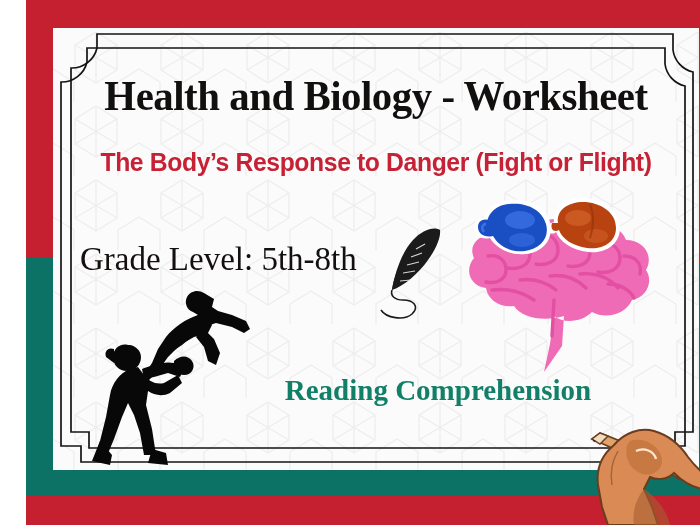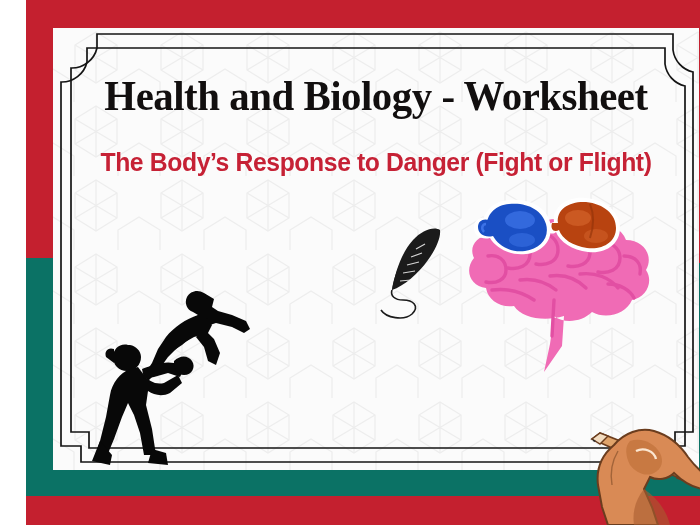--- a/index.html
+++ b/index.html
@@ -132,21 +132,23 @@
              L622,404 L622,420 L36,420 L36,404 L18,404 L18,40
              A26,26 0 0 0 44,20 Z" fill="none" stroke="#141414" stroke-width="1.7"></path>
 
     <path d="M34,20 L612,20 L612,36 A26,26 0 0 0 632,58 L632,418
              L612,418 L612,434 L28,434 L28,418 L8,418 L8,54
              A26,26 0 0 0 34,34 Z" fill="none" stroke="#141414" stroke-width="1.7"></path>
   </svg>
 
   <div class="title">Health and Biology - Worksheet</div>
   <div class="subtitle">The Body’s Response to Danger (Fight or Flight)</div>
+  <div class="grade">Grade Level: 5th-8th</div>
   <div class="tagline">
+    <span>Reading Comprehension</span>
   </div>
 
   <svg class="art" id="art-quill" viewBox="0 0 72 100">
     <g fill="#1b1b1b">
       <path d="M62,6 C50,8 33,20 24,36 C18,47 15,58 14,66 L20,61
                C22,50 27,38 35,28 C43,18 54,10 62,6 Z"></path>
       <path d="M62,6 C56,2 44,6 35,16 C25,27 18,44 14,66
                C26,62 40,50 50,36 C58,25 63,13 62,6 Z"></path>
       <path d="M38,25 L47,20 M33,33 L44,29 M29,41 L41,38 M25,49 L37,47
                M22,57 L33,56" stroke="#f5f5f5" stroke-width="1.2" fill="none" opacity=".85"></path>

